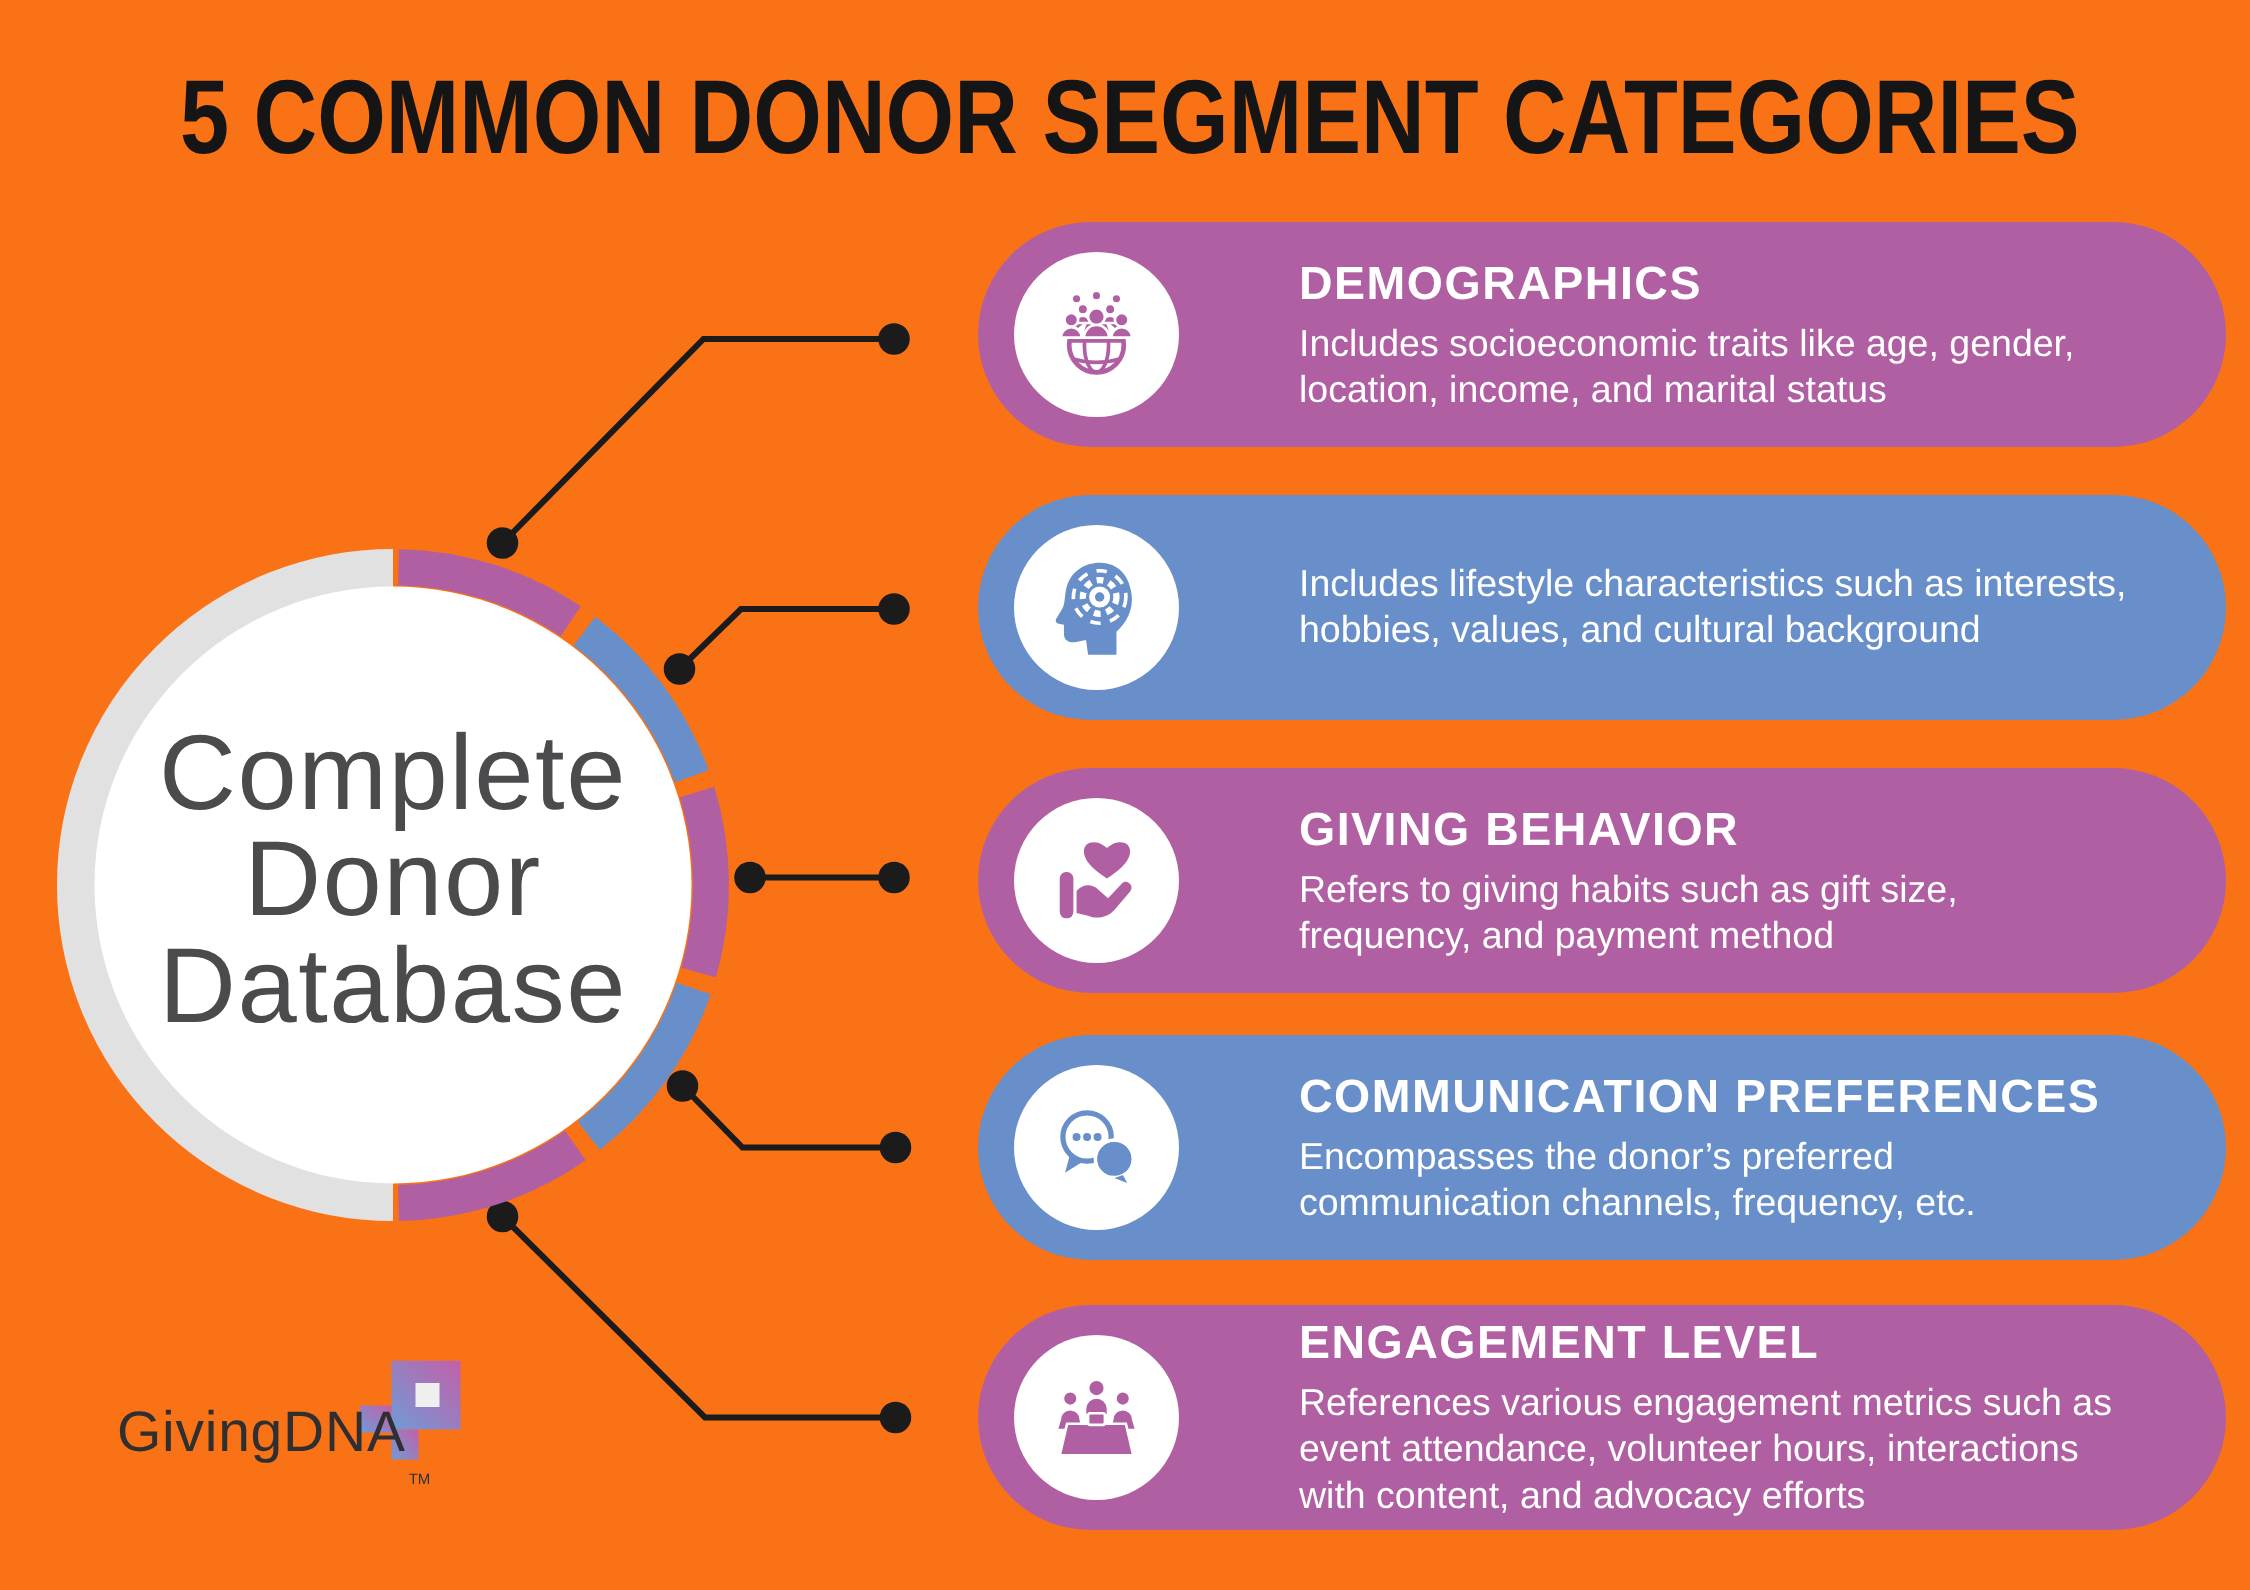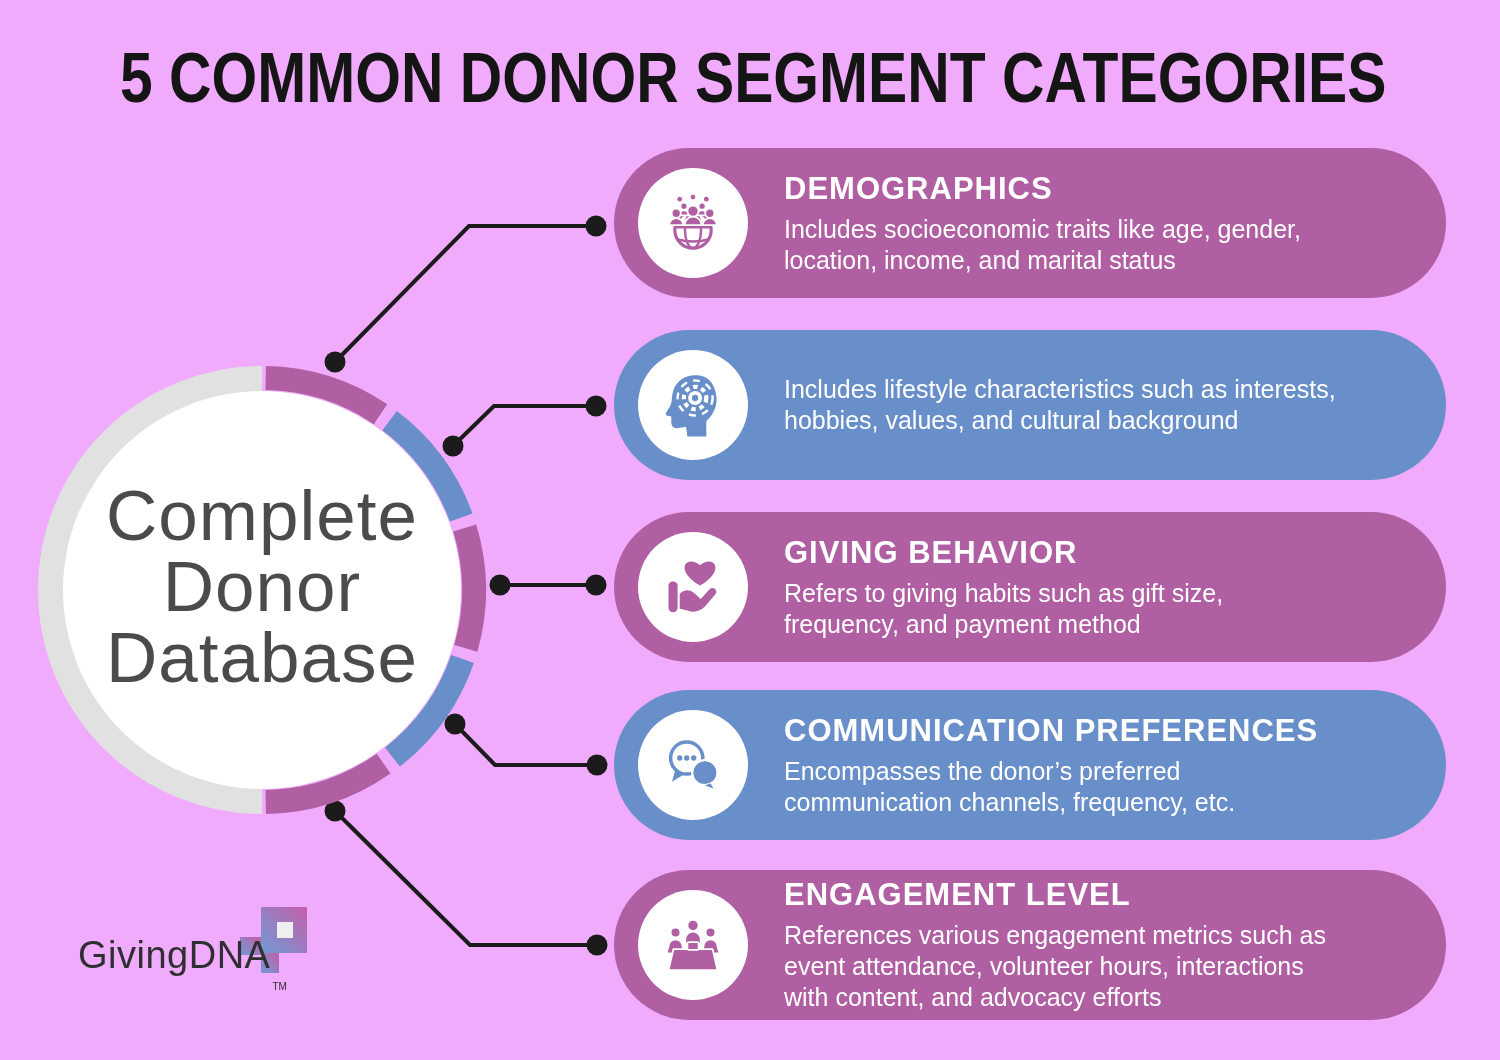--- a/index.html
+++ b/index.html
@@ -1,19 +1,19 @@
 <!DOCTYPE html>
 <html><head>
 <meta charset="utf-8">
 <style>
   html, body { margin: 0; padding: 0; background: #f0eff0; }
   .canvas {
     position: relative;
     width: 1500px; height: 1060px;
-    background: #f0abfc;
+    background: #f97316;
     font-family: "Liberation Sans", sans-serif;
     overflow: hidden;
   }
   .main-title {
     position: absolute;
     top: 38px; left: 0; width: 1500px;
     text-align: center;
     font-size: 70px;
     font-weight: 800;
     color: #151515;
@@ -27,25 +27,26 @@
     left: 62px; top: 480px; width: 400px;
     text-align: center;
     color: #4b4b4d;
     font-size: 71px;
     font-weight: 300;
     line-height: 71px;
     letter-spacing: 1px;
   }
   .card {
     position: absolute;
-    left: 614px; width: 832px; height: 150px;
+    left: 652px; width: 832px; height: 150px;
     border-radius: 78px;
     display: flex; align-items: center;
     padding: 0 36px 0 24px;
     box-sizing: border-box;
+    gap: 44px;
   }
   .card--magenta { background: #b05fa3; }
   .card--blue    { background: #688fc9; }
   .icon-circle {
     flex: 0 0 110px;
     width: 110px; height: 110px;
     border-radius: 50%;
     background: #ffffff;
     display: flex; align-items: center; justify-content: center;
   }

